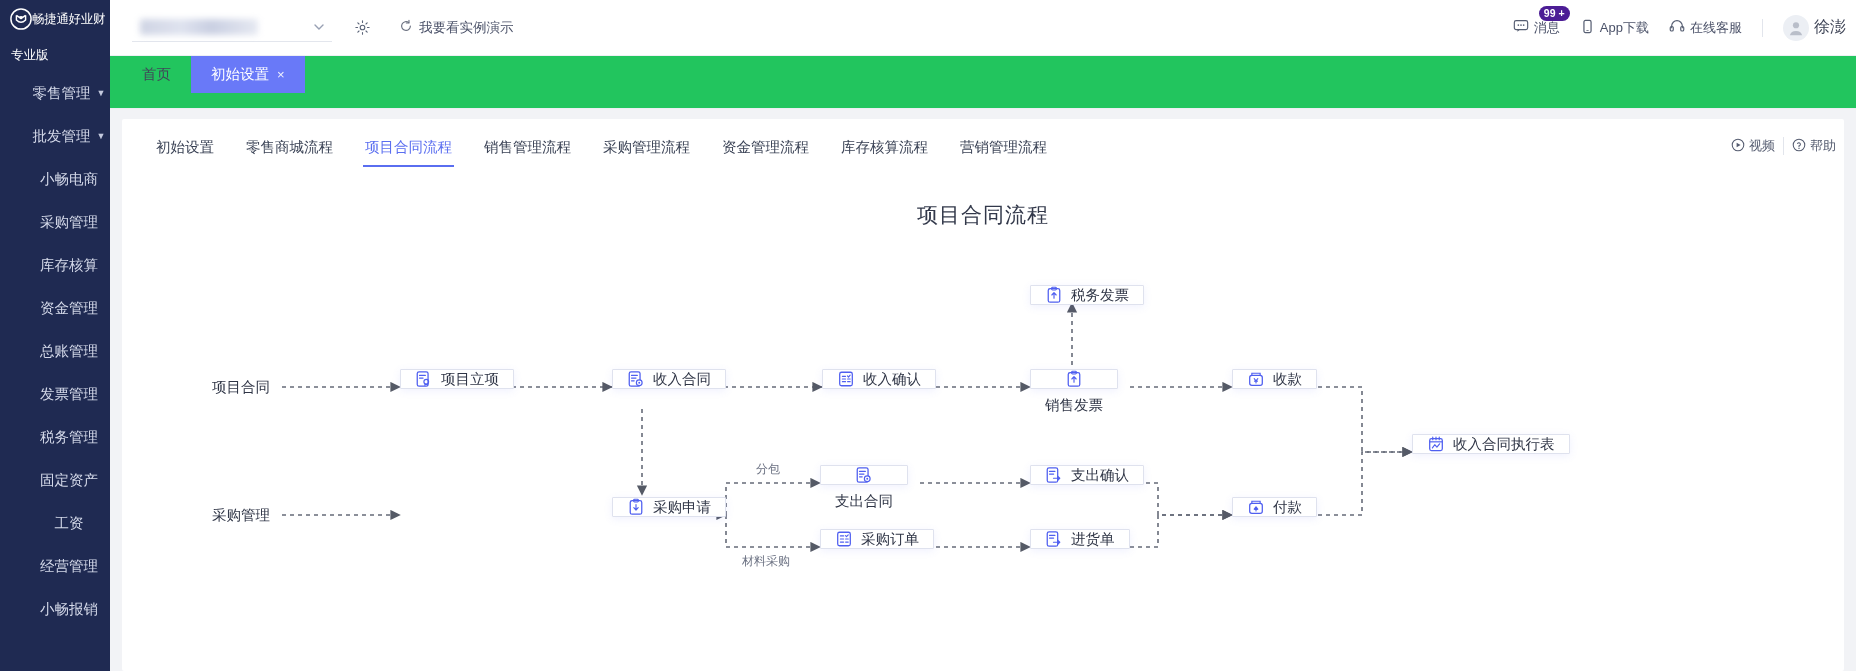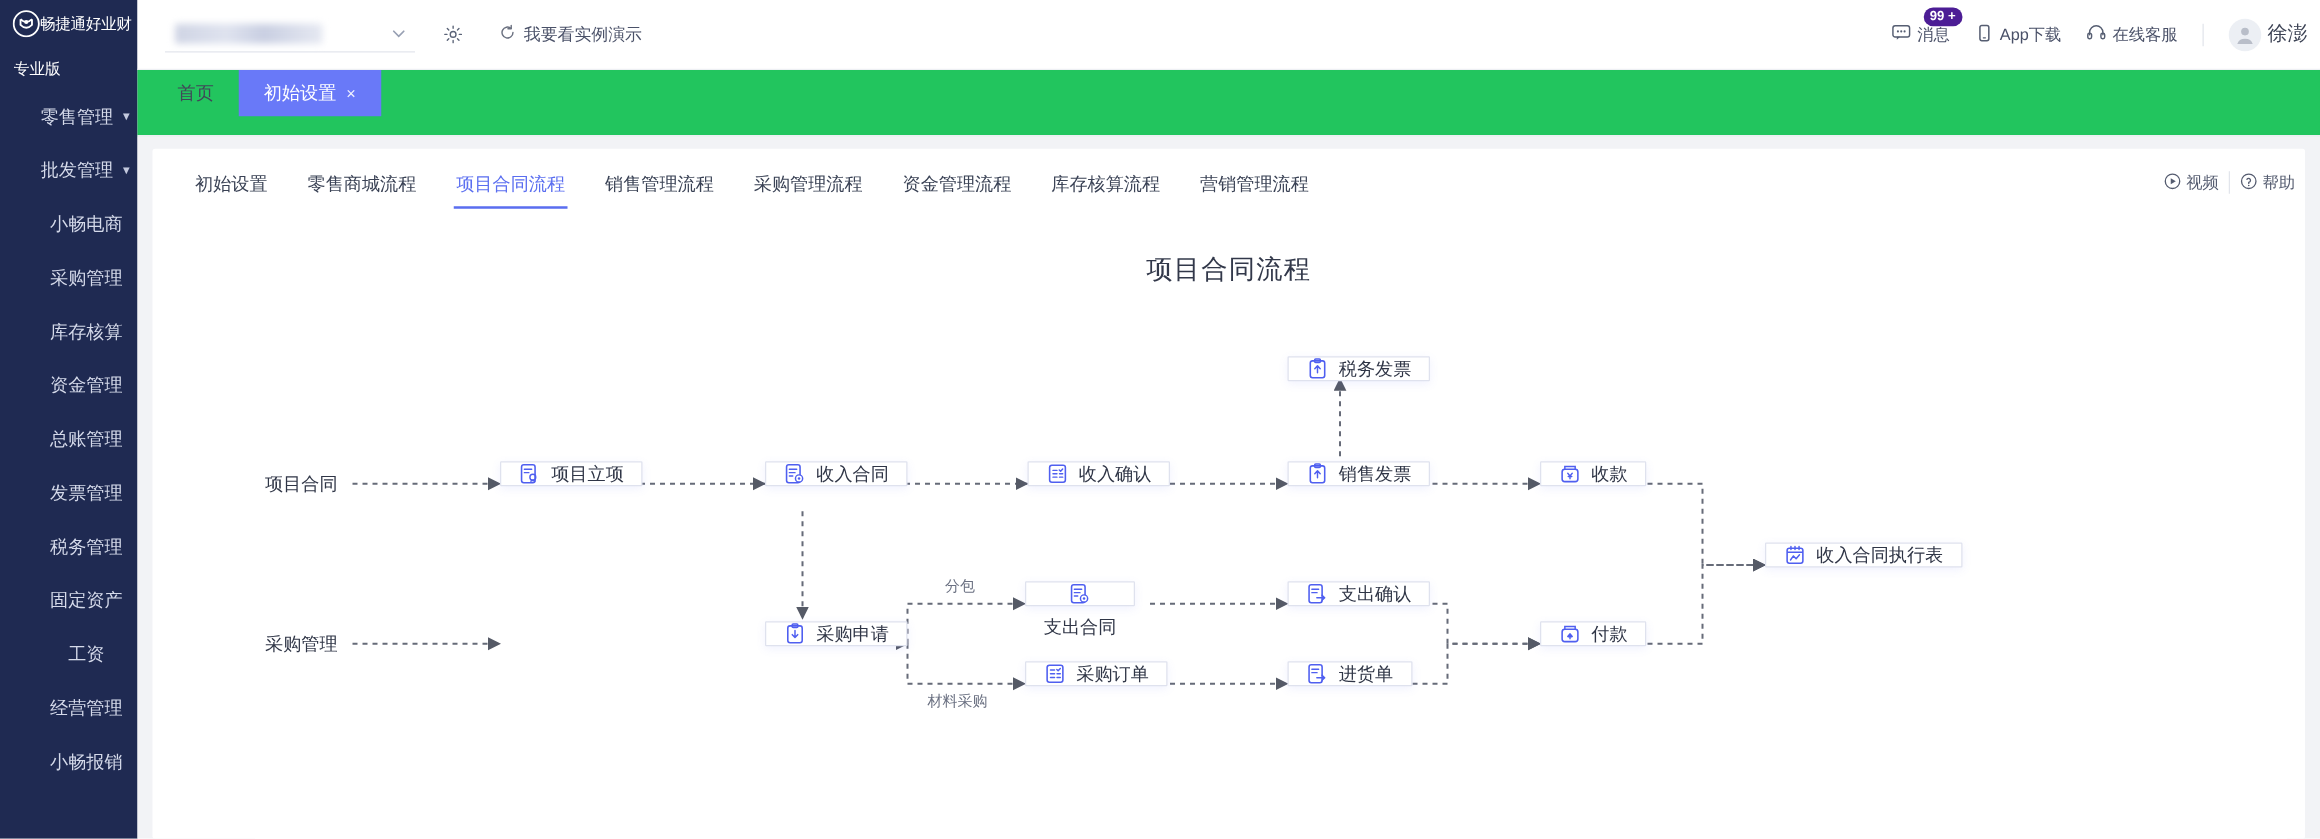--- a/index.html
+++ b/index.html
@@ -429,21 +429,21 @@
           <span class="ni">
             <svg viewBox="0 0 20 20" width="18" height="18">
               <rect x="3.6" y="3" width="12.8" height="15" rx="2" fill="none" stroke="#4f5ff0" stroke-width="1.4"></rect>
               <rect x="7.4" y="1.4" width="5.2" height="3" rx="1" fill="none" stroke="#4f5ff0" stroke-width="1.3"></rect>
               <path d="M10 13.6 L10 7.6 M7.6 10 L10 7.4 L12.4 10" fill="none" stroke="#4f5ff0" stroke-width="1.3" stroke-linecap="round" stroke-linejoin="round"></path>
             </svg>
           </span>
           <span>税务发票</span>
         </div>
 
-        <div class="node" style="left:908px; top:154px;">
+        <div class="node" style="left:908px; top:154px;flex-direction:column;">
           <span class="ni">
             <svg viewBox="0 0 20 20" width="18" height="18">
               <rect x="3.6" y="3" width="12.8" height="15" rx="2" fill="none" stroke="#4f5ff0" stroke-width="1.4"></rect>
               <rect x="7.4" y="1.4" width="5.2" height="3" rx="1" fill="none" stroke="#4f5ff0" stroke-width="1.3"></rect>
               <path d="M10 13.6 L10 7.6 M7.6 10 L10 7.4 L12.4 10" fill="none" stroke="#4f5ff0" stroke-width="1.3" stroke-linecap="round" stroke-linejoin="round"></path>
             </svg>
           </span>
           <span>销售发票</span>
         </div>
 

